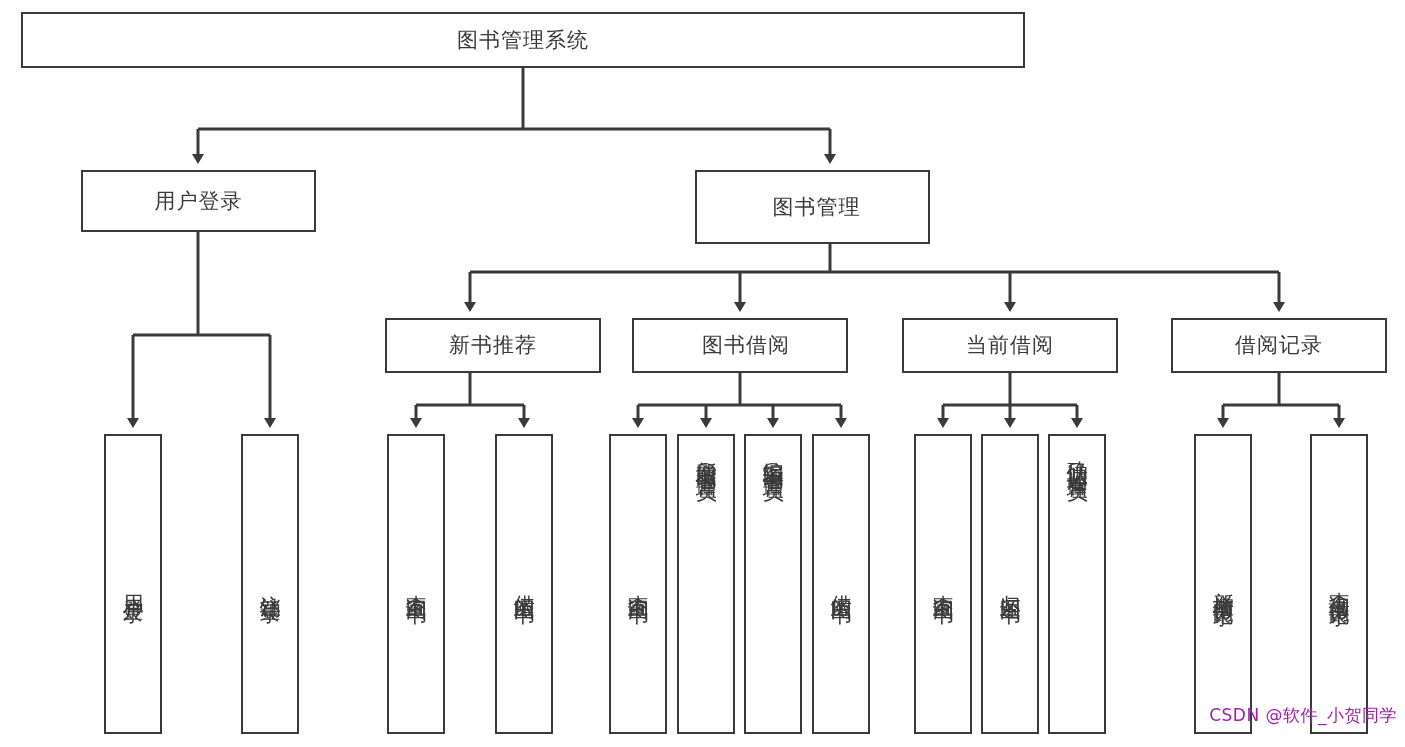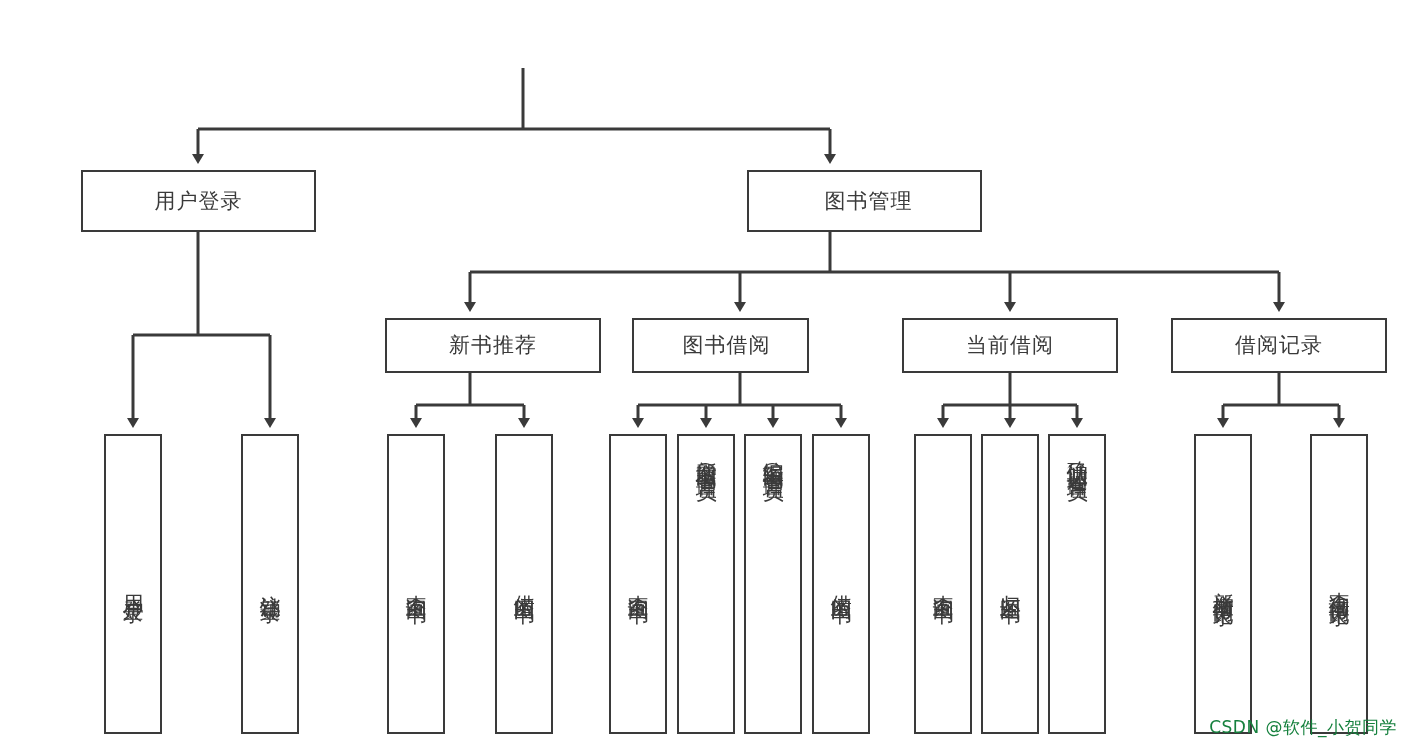--- a/index.html
+++ b/index.html
@@ -31,22 +31,22 @@
     writing-mode:vertical-rl;
     text-orientation:upright;
     -webkit-writing-mode:vertical-rl;
     white-space:nowrap;
     letter-spacing:3px;
     font-size:21px;
   }
   .node.vert.mid{align-items:center;}
   #watermark{
     position:absolute;
-    right:8px;bottom:8px;
-    color:#15803d;
+    right:8px;bottom:20px;
+    color:#a21caf;
     font-size:17px;
     letter-spacing:0.5px;
     white-space:nowrap;
     pointer-events:none;
   }
 </style>
 </head>
 <body>
 
 <div id="canvas">
@@ -94,32 +94,35 @@
       <path d="M1010,405 L1010,419" marker-end="url(#arrow)"></path>
       <path d="M1077,405 L1077,419" marker-end="url(#arrow)"></path>
 
       <path d="M1279,373 L1279,405"></path>
       <path d="M1223,405 L1339,405"></path>
       <path d="M1223,405 L1223,419" marker-end="url(#arrow)"></path>
       <path d="M1339,405 L1339,419" marker-end="url(#arrow)"></path>
     </g>
   </svg>
 
+  <div class="node" style="left:21px;top:12px;width:1004px;height:56px;">
+    <span class="lbl">图书管理系统</span>
+  </div>
 
   <div class="node" style="left:81px;top:170px;width:235px;height:62px;">
     <span class="lbl">用户登录</span>
   </div>
-  <div class="node" style="left:747px;top:170px;width:235px;height:62px;padding-left:8px;">
+  <div class="node" style="left:695px;top:170px;width:235px;height:74px;padding-left:8px;">
     <span class="lbl">图书管理</span>
   </div>
 
   <div class="node" style="left:362px;top:318px;width:216px;height:55px;margin-left:23px;">
     <span class="lbl">新书推荐</span>
   </div>
-  <div class="node" style="left:632px;top:318px;width:177px;height:55px;padding-left:12px;">
+  <div class="node" style="left:632px;top:318px;width:216px;height:55px;padding-left:12px;">
     <span class="lbl">图书借阅</span>
   </div>
   <div class="node" style="left:902px;top:318px;width:216px;height:55px;">
     <span class="lbl">当前借阅</span>
   </div>
   <div class="node" style="left:1171px;top:318px;width:216px;height:55px;justify-content:center;">
     <span class="lbl">借阅记录</span>
   </div>
 
   <div class="node vert mid" style="left:104px;top:434px;width:58px;height:300px;">

